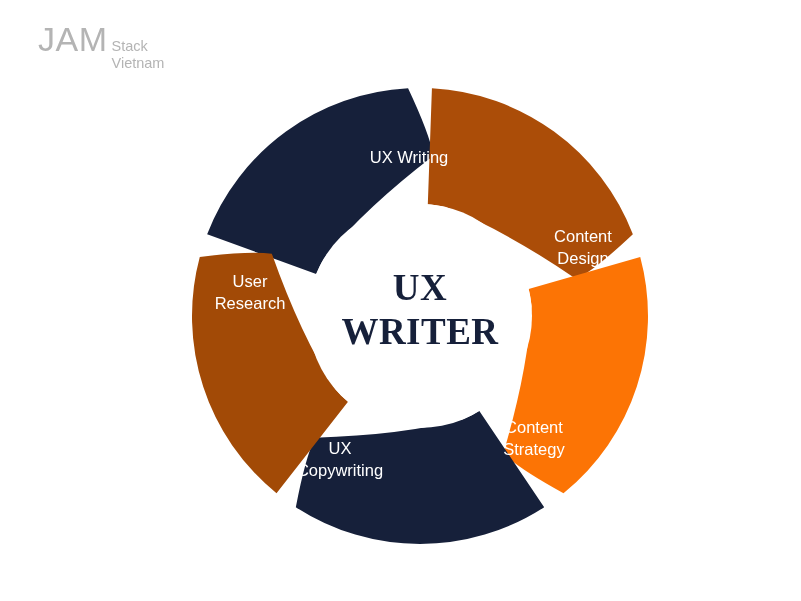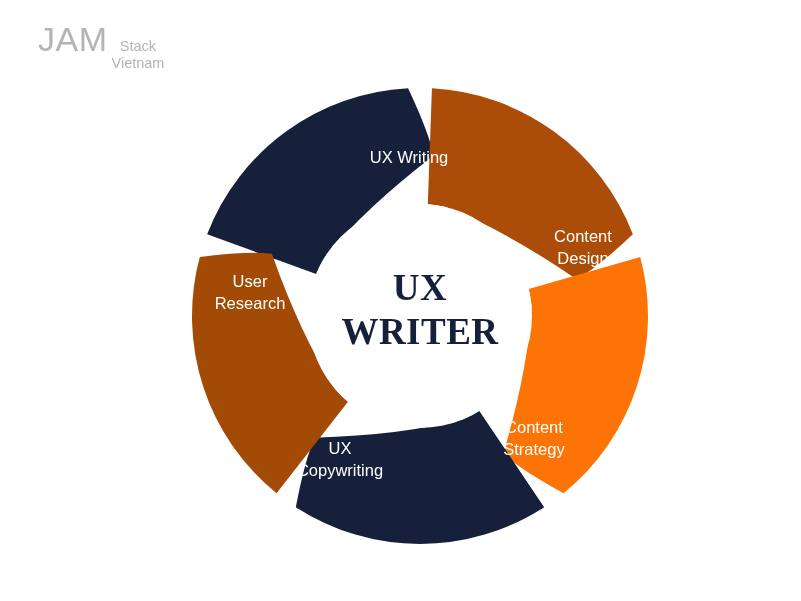--- a/index.html
+++ b/index.html
@@ -17,21 +17,20 @@
   }
 
   
   #brand-logo {
     position: absolute;
     left: 38px;
     top: 22px;
     display: flex;
     align-items: flex-start;
     user-select: none;
-    text-align: center;
   }
   #brand-logo .logo-main {
     font-family: "Liberation Sans", sans-serif;
     font-size: 34px;
     font-weight: 400;
     letter-spacing: 0.5px;
     color: #b4b4b4;
     line-height: 1;
   }
   #brand-logo .logo-sub {

